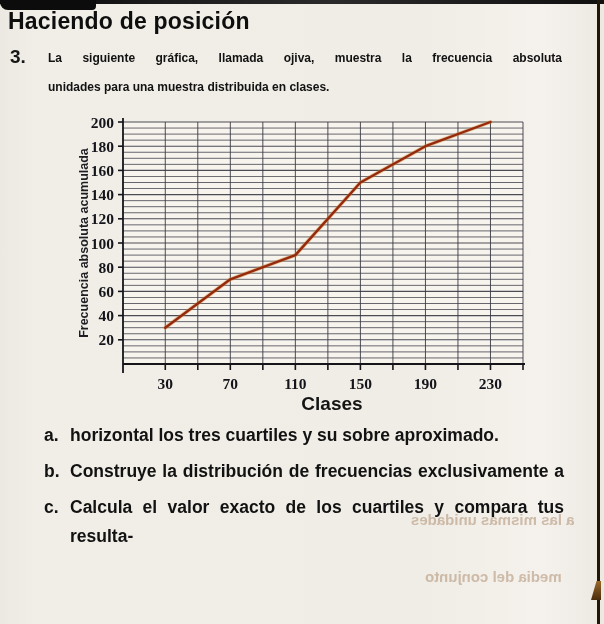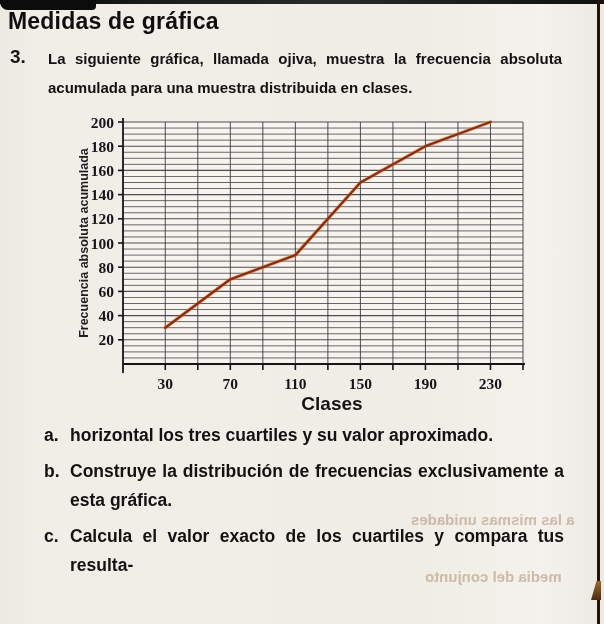--- a/index.html
+++ b/index.html
@@ -15,21 +15,21 @@
     border-radius:0 0 4px 8px;}
   .right-line{position:absolute;top:0;right:4px;width:3px;height:624px;background:#241607;}
   .right-wedge{position:absolute;right:3px;top:581px;width:10px;height:19px;
     background:linear-gradient(180deg,#9a6a2a,#4a2c0e);
     clip-path:polygon(100% 0,100% 100%,0 100%,55% 0);}
   
   .title{position:absolute;left:8px;top:8px;margin:0;font-size:23px;font-weight:700;
     letter-spacing:.2px;color:#0e0e0e;}
   .problem{position:absolute;left:10px;top:44px;width:552px;}
   .pnum{position:absolute;left:0;top:2px;font-size:19px;font-weight:700;}
-  .ptext{margin-left:38px;font-size:15px;font-weight:700;line-height:29px;color:#121212;}
+  .ptext{margin-left:38px;font-size:12px;font-weight:700;line-height:29px;color:#121212;}
   .jline{text-align:justify;text-align-last:justify;}
   
   .chart{position:absolute;left:70px;top:112px;width:480px;height:300px;margin:0;}
   .ylab{position:absolute;left:14px;top:131px;transform:translate(-50%,-50%) rotate(-90deg);
     font-size:12.5px;font-weight:700;white-space:nowrap;color:#1d1d22;}
   .xlab{position:absolute;left:262px;top:281px;transform:translateX(-50%);
     font-size:19px;font-weight:700;color:#141414;}
   .tick{font-family:"Liberation Serif",serif;font-weight:700;font-size:15.5px;fill:#14141a;}
   
   .items{position:absolute;left:44px;top:421px;width:520px;}
@@ -45,27 +45,27 @@
 </head>
 <body>
 
 <div class="page">
 
   <div class="top-strip"></div>
   <div class="top-blob"></div>
   <div class="right-line"></div>
   <div class="right-wedge"></div>
 
-  <h1 class="title">Medidas de gráfica</h1>
+  <h1 class="title">Haciendo de posición</h1>
 
   <div class="problem">
     <span class="pnum">3.</span>
     <div class="ptext">
       <div class="jline">La siguiente gráfica, llamada ojiva, muestra la frecuencia absoluta</div>
-      <div>acumulada para una muestra distribuida en clases.</div>
+      <div>unidades para una muestra distribuida en clases.</div>
     </div>
   </div>
 
   <figure class="chart">
     <div class="ylab">Frecuencia absoluta acumulada</div>
     <svg id="chart-svg" width="480" height="300">
         <rect x="53" y="10" width="400" height="242" fill="#f7f4ee"></rect>
         <line x1="53" y1="245.95" x2="453" y2="245.95" stroke="#3a3a44" stroke-width="0.85" opacity="0.9"></line>
         <line x1="53" y1="239.9" x2="453" y2="239.9" stroke="#3a3a44" stroke-width="0.85" opacity="0.9"></line>
         <line x1="53" y1="233.85" x2="453" y2="233.85" stroke="#3a3a44" stroke-width="0.85" opacity="0.9"></line>
@@ -160,26 +160,25 @@
         <text x="420.479674796748" y="277" text-anchor="middle" class="tick">230</text>
         <polyline points="95.27642276422765,215.7 160.3170731707317,167.3 225.35772357723576,143.1 290.3983739837398,70.5 355.4390243902439,34.19999999999999 420.479674796748,10" fill="none" stroke="#d08a2c" stroke-width="4" opacity="0.45" stroke-linejoin="round" stroke-linecap="round"></polyline>
         <polyline points="95.27642276422765,215.7 160.3170731707317,167.3 225.35772357723576,143.1 290.3983739837398,70.5 355.4390243902439,34.19999999999999 420.479674796748,10" fill="none" stroke="#96280e" stroke-width="2.4" stroke-linejoin="round" stroke-linecap="round"></polyline>
       </svg>
     <div class="xlab">Clases</div>
   </figure>
 
   <div class="items">
     <div class="item">
       <span class="ilabel">a.</span>
-      <div>horizontal los tres cuartiles y su valor aproximado.</div>
+      <div>horizontal los tres cuartiles y su sobre aproximado.</div>
     </div>
     <div class="item">
       <span class="ilabel">b.</span>
       <div class="jline">Construye la distribución de frecuencias exclusivamente  a</div>
-      <div>esta gráfica.</div>
     </div>
     <div class="item">
       <span class="ilabel">c.</span>
       <div class="jline">Calcula el valor exacto de los cuartiles y compara tus resulta-</div>
 
     </div>
   </div>
 
   <div class="ghost ghost-1">a las mismas unidades</div>
   <div class="ghost ghost-2">media del conjunto</div>

